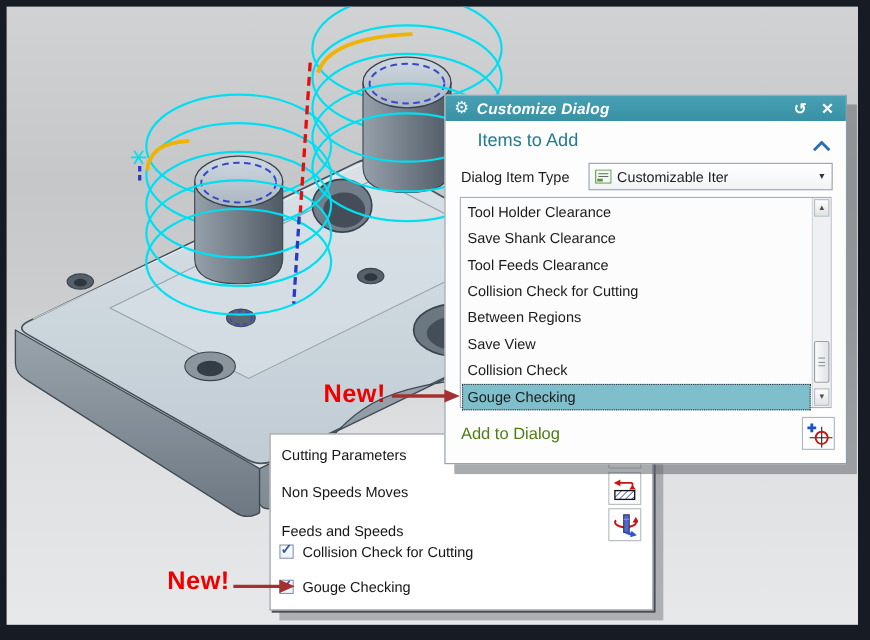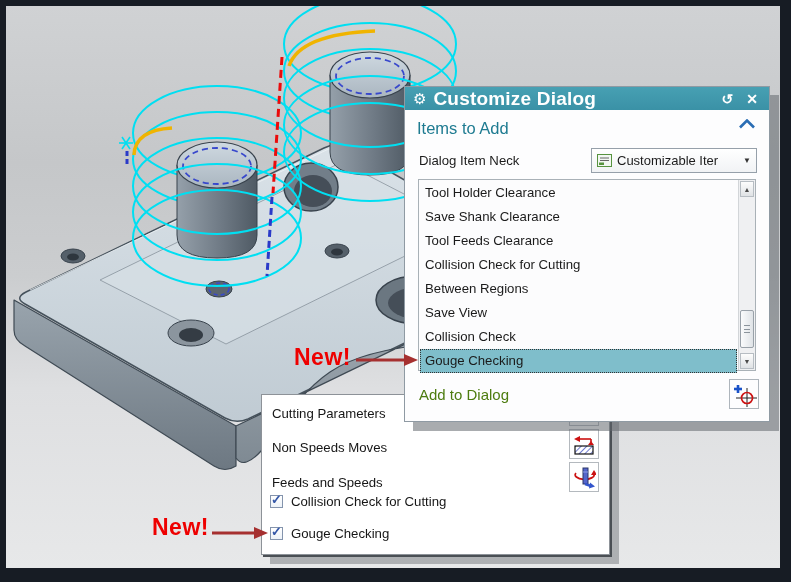--- a/index.html
+++ b/index.html
@@ -7,30 +7,30 @@
   .stage { position:relative; width:791px; height:582px; background:#171c24; overflow:hidden; }
   .viewport { position:absolute; left:6px; top:6px; width:774px; height:562px; overflow:hidden;
     background:linear-gradient(180deg,#d0d2d4 0%,#c5c7c9 28%,#cbcdcf 48%,#dedfe1 68%,#e7e8e9 100%); }
   .scene { position:absolute; left:0; top:0; }
 
   
   .dlg { position:absolute; left:398px; top:80px; width:366px; height:336px; z-index:20;
     border:1px solid #8f9aa3; background:#fdfdfe; box-shadow:9px 9px 0 rgba(98,104,110,.55); }
   .dlg-title { height:23px; display:flex; align-items:center; gap:7px; padding:0 8px;
     background:linear-gradient(#47a0b3,#3a91a6); color:#fff; }
-  .dlg-title .t { font-size:19px; font-weight:700; letter-spacing:.2px; }
+  .dlg-title .t { font-size:14px; font-weight:700; letter-spacing:.2px;font-style:italic; }
   .gear { font-size:15px; line-height:1; }
   .tb-sp { flex:1; }
   .tb-ic { font-size:14px; font-weight:700; cursor:default; padding:0 3px; }
   .dlg-body { position:relative; height:313px; }
-  .section-hdr { display:flex; justify-content:space-between; align-items:flex-start; padding:9px 14px 3px 12px; }
+  .section-hdr { display:flex; justify-content:space-between; align-items:flex-end; padding:9px 14px 3px 29px; }
   .hdr-title { font-size:16.5px; color:#1e7b91; }
   .type-row { display:flex; justify-content:space-between; align-items:center; margin:7px 12px 0 14px; }
   .type-label { font-size:13.2px; color:#1c1c1c; }
-  .dropdown { width:166px; height:25px; border:1px solid #96a0aa; background:linear-gradient(#ffffff,#f1f3f5);
+  .dropdown { width:222px; height:25px; border:1px solid #96a0aa; background:linear-gradient(#ffffff,#f1f3f5);
     display:flex; align-items:center; gap:5px; padding:0 5px; }
   .dropdown .val { flex:1; font-size:13px; color:#1c1c1c; white-space:nowrap; overflow:hidden; }
   .dropdown .arr { font-size:8px; color:#333; }
   .listbox { margin:6px 13px 0 13px; height:192px; border:1px solid #a9b1b7; background:#fcfcfd; position:relative; }
   .rows { position:absolute; left:1px; top:1px; right:18px; }
   .lrow { height:24px; line-height:24px; padding-left:5px; font-size:13.2px; color:#1b1b1b; white-space:nowrap; }
   .lrow.sel { background:#7fbecb; outline:1px dotted #333; outline-offset:-1px; }
   .scroll { position:absolute; top:0; right:0; bottom:0; width:17px; background:#eff0f2; border-left:1px solid #d2d5d8; }
   .sb-btn { height:16px; margin:1px; display:flex; align-items:center; justify-content:center;
     font-size:7px; color:#4a4a4a; background:linear-gradient(#fdfdfd,#dfe2e5); border:1px solid #b7bdc3; }
@@ -39,21 +39,21 @@
     background:linear-gradient(90deg,#fafbfc,#dfe3e7); }
   .sb-grip { position:absolute; left:3px; right:3px; top:14px; height:8px;
     border-top:1px solid #8b949c; border-bottom:1px solid #8b949c; }
   .sb-grip::after { content:""; position:absolute; left:0; right:0; top:3px; border-top:1px solid #8b949c; }
   .add-row { display:flex; justify-content:space-between; align-items:center; margin:8px 10px 0 14px; }
   .add-label { font-size:15px; color:#4d7c0f; }
   .icon-btn { width:30px; height:30px; border:1px solid #aeb5bc; background:#fdfdfe;
     display:flex; align-items:center; justify-content:center; }
 
   
-  .panel { position:absolute; left:255px; top:388px; width:349px; height:161px; z-index:10;
+  .panel { position:absolute; left:239px; top:388px; width:349px; height:161px; z-index:10;
     background:#fff; border:1px solid #8d9298; box-shadow:2px 2px 0 #4a4f54, 9px 9px 0 rgba(104,109,114,.45); }
   .p-label { position:absolute; left:10px; font-size:13.2px; color:#161616; }
   .chk-row { position:absolute; left:8px; display:flex; align-items:center; gap:8px; }
   .chk { width:13px; height:13px; border:1px solid #8494ad; background:linear-gradient(#fff,#edf2f8); position:relative; }
   .chk .ck { position:absolute; left:0px; top:-4px; font-size:13px; font-weight:700; color:#3558a8; }
   .chk-label { font-size:13.2px; color:#161616; }
   .p-icon { position:absolute; left:307px; width:30px; height:30px; border:1px solid #b4b9be; background:#fff;
     display:flex; align-items:center; justify-content:center; }
 
   
@@ -219,21 +219,21 @@
       </div>
       <div class="dlg-body">
         <div class="section-hdr">
           <span class="hdr-title">Items to Add</span>
           <svg width="16" height="10">
             <polyline points="1,8.5 8,1.5 15,8.5" fill="none" stroke="#2a6db4" stroke-width="2.6"></polyline>
           </svg>
         </div>
 
         <div class="type-row">
-          <span class="type-label">Dialog Item Neck</span>
+          <span class="type-label">Dialog Item Type</span>
           <div class="dropdown">
             <svg width="15" height="13">
               <rect x="0.5" y="0.5" width="14" height="12" fill="#f2f7f2" stroke="#57933f"></rect>
               <line x1="3" y1="4" x2="12" y2="4" stroke="#666" stroke-width="1"></line>
               <line x1="3" y1="6.5" x2="12" y2="6.5" stroke="#666" stroke-width="1"></line>
               <rect x="2" y="8.5" width="5" height="2.5" fill="#57933f"></rect>
             </svg>
             <span class="val">Customizable Iter</span>
             <span class="arr">▼</span>
           </div>

